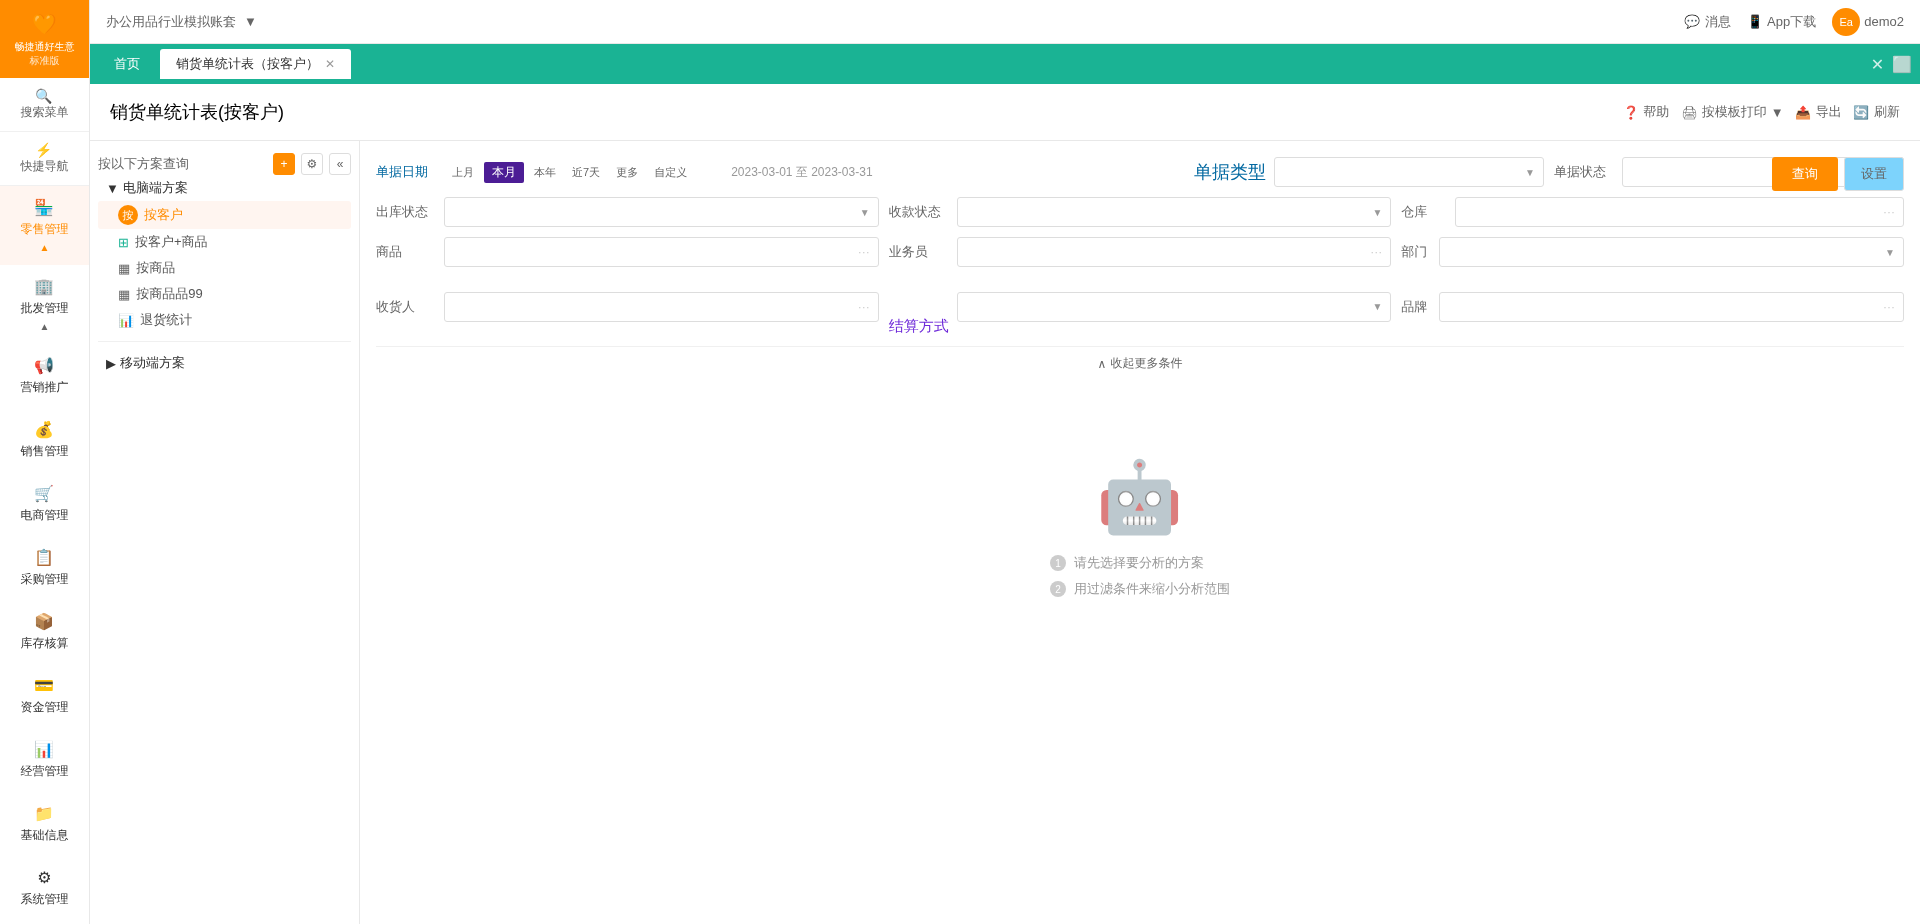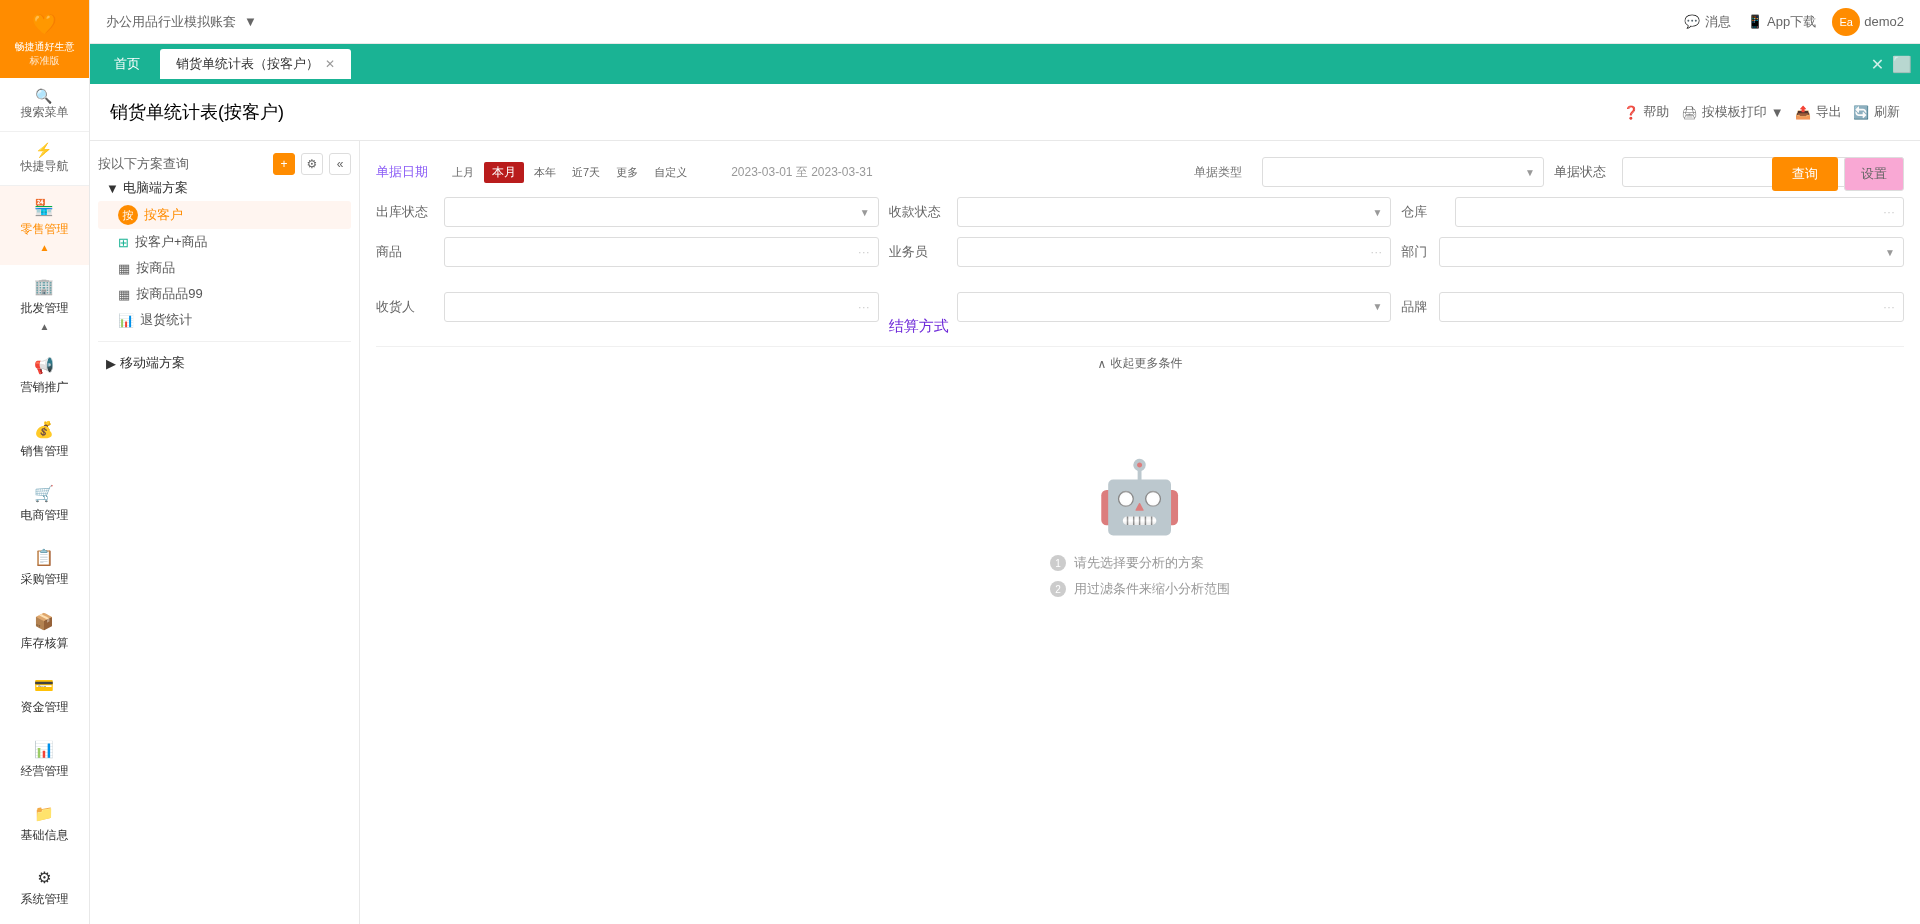--- a/index.html
+++ b/index.html
@@ -59,21 +59,21 @@
     .tree-item.child.active { color: #ff8c00; background: #fff5f0; border-radius: 3px; }
 
     
     .right-panel { flex: 1; background: #fff; padding: 16px; overflow-y: auto; }
     .filter-control { flex: 1; border: 1px solid #ddd; border-radius: 3px; padding: 4px 8px; font-size: 12px; display: flex; align-items: center; justify-content: space-between; background: #fff; min-height: 30px; cursor: pointer; }
     .date-pill { padding: 2px 6px; font-size: 11px; border-radius: 2px; cursor: pointer; color: #666; }
     .date-pill.active { background: #ff8c00; color: #fff; }
     .filter-dots { color: #ccc; cursor: pointer; }
     .filter-chevron { color: #999; font-size: 10px; }
     .btn-query { background: #ff8c00; color: #fff; border: none; padding: 8px 20px; border-radius: 3px; cursor: pointer; font-size: 13px; font-weight: 500; }
-    .btn-settings { background: #f9a8d4; color: #666; border: 1px solid #ddd; padding: 6px 16px; border-radius: 3px; cursor: pointer; font-size: 13px; }
+    .btn-settings { background: #7dd3fc; color: #666; border: 1px solid #ddd; padding: 6px 16px; border-radius: 3px; cursor: pointer; font-size: 13px; }
 
     .divider { height: 1px; background: #f0f0f0; margin: 8px 0; }
 
     
     .right-panel-wrapper { position: relative; flex: 1; display: flex; flex-direction: column; }
   </style>
 </head>
 <body>
 
 <div class="sidebar">
@@ -259,34 +259,34 @@
           <span>移动端方案</span>
         </div>
       </div>
 
       <div class="right-panel-wrapper">
         <div class="right-panel">
 
           <div style="position:relative;">
 
             <div style="display:flex;align-items:center;gap:10px;margin-bottom:10px;">
-              <span style="font-size:13px;color:#8b5cf6;min-width:60px;">单据日期</span>
+              <span style="font-size:13px;color:#0369a1;min-width:60px;">单据日期</span>
               <div style="display:flex;align-items:center;gap:4px;">
                 <span class="date-pill">上月</span>
-                <span class="date-pill active" style="background:#b91c1c;color:#fff;padding:2px 8px;border-radius:2px;font-size:12px;">本月</span>
+                <span class="date-pill active" style="background:#4c1d95;color:#fff;padding:2px 8px;border-radius:2px;font-size:12px;">本月</span>
                 <span class="date-pill">本年</span>
                 <span class="date-pill">近7天</span>
                 <span class="date-pill">更多</span>
                 <span class="date-pill">自定义</span>
               </div>
               <span style="font-size:12px;color:#999;margin-left:28px;">2023-03-01 至 2023-03-31</span>
 
               <span style="flex:1;"></span>
               <div style="display:flex;align-items:center;gap:8px;min-width:350px;">
-                <span style="font-size:12px;color:#737373;min-width:60px;">单据类型</span>
+                <span style="font-size:18px;color:#0369a1;min-width:60px;">单据类型</span>
                 <div class="filter-control" style="min-width:200px;">
                   <span></span>
                   <span class="filter-chevron">▼</span>
                 </div>
               </div>
               <div style="display:flex;align-items:center;gap:8px;min-width:350px;">
                 <span style="font-size:13px;color:#666;min-width:60px;">单据状态</span>
                 <div class="filter-control" style="min-width:200px;">
                   <span></span>
                   <span class="filter-chevron">▼</span>

